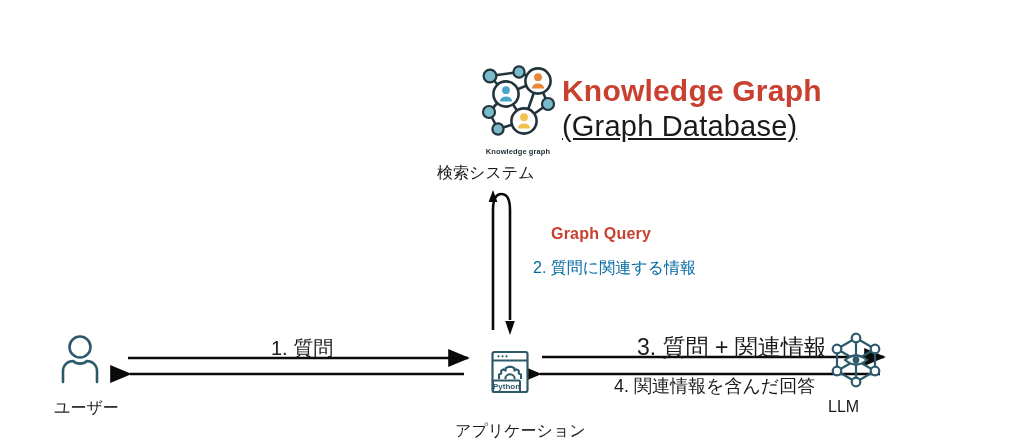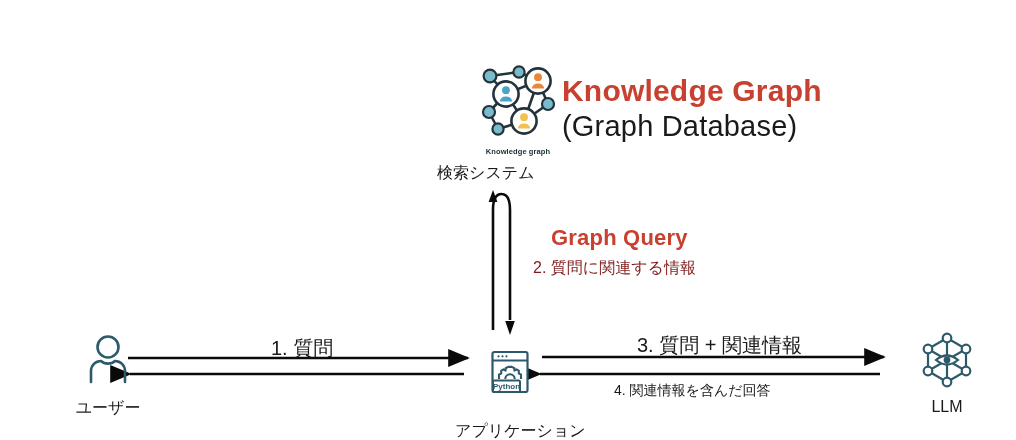--- a/index.html
+++ b/index.html
@@ -45,71 +45,71 @@
     white-space: nowrap;
   }
   #kg-subtitle {
     left: 562px;
     top: 110px;
     font-size: 29px;
     font-weight: normal;
     color: #1a1a1a;
     letter-spacing: 0.2px;
     white-space: nowrap;
+    text-decoration: underline;
   }
   #kg-system-label {
     left: 437px;
     top: 163px;
     font-size: 16px;
     color: #1a1a1a;
     white-space: nowrap;
   }
 
   
   #gq-title {
     left: 551px;
     top: 225px;
-    font-size: 22px;
+    font-size: 16px;
     font-weight: bold;
     color: #c8402f;
     letter-spacing: 0.2px;
     white-space: nowrap;
   }
   #gq-sub {
     left: 533px;
     top: 258px;
     font-size: 16px;
-    color: #7f1d1d;
+    color: #0369a1;
     white-space: nowrap;
   }
 
   
   #v-arrow {
     left: 482px;
     top: 188px;
   }
 
   
   #user-node {
-    left: 63px;
+    left: 54px;
     top: 332px;
     width: 90px;
-    text-align: center;
+    text-align: left;
   }
   #app-node {
     left: 455px;
     top: 348px;
     width: 110px;
     text-align: center;
   }
   #llm-node {
-    left: 892px;
+    left: 828px;
     top: 332px;
     width: 110px;
-    text-align: center;
   }
   .node-label {
     font-size: 16px;
     color: #1a1a1a;
     white-space: nowrap;
     margin-top: 4px;
   }
   #user-node .node-label { margin-top: 10px; }
   #app-node .node-label  { margin-top: 19px; text-align: right; }
   #llm-node .node-label  { margin-top: 6px; }
@@ -117,27 +117,27 @@
   
   #label-1 {
     left: 271px;
     top: 335px;
     font-size: 20px;
     white-space: nowrap;
   }
   #label-3 {
     left: 637px;
     top: 332px;
-    font-size: 20px;
+    font-size: 23px;
     white-space: nowrap;
   }
   #label-4 {
     left: 614px;
-    top: 382px;
-    font-size: 14px;
+    top: 374px;
+    font-size: 18px;
     white-space: nowrap;
   }
 
   .arrows { left: 0; top: 0; }
 </style>
 </head>
 <body>
 
 <div class="stage">
 

